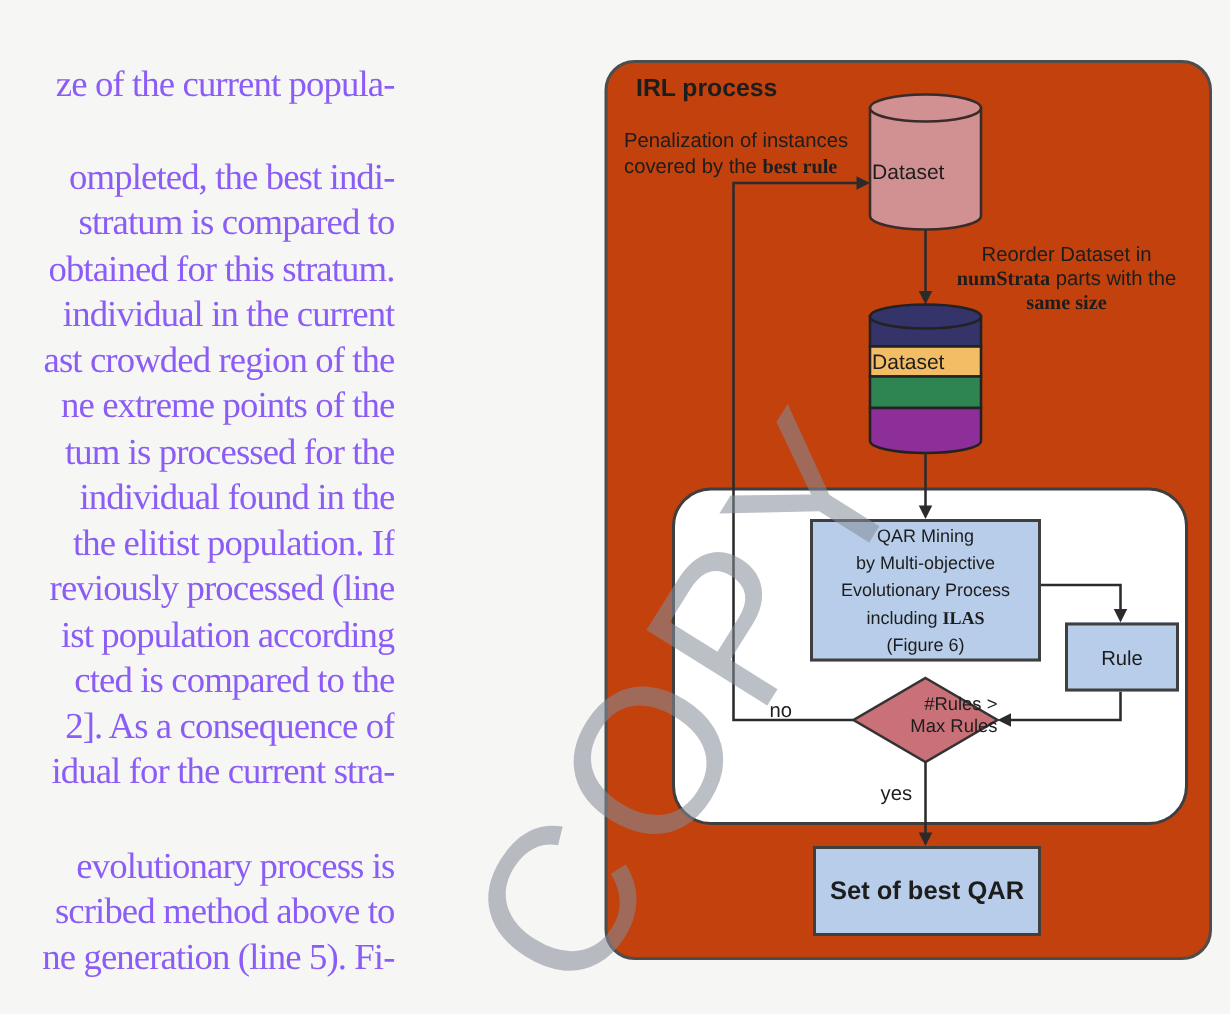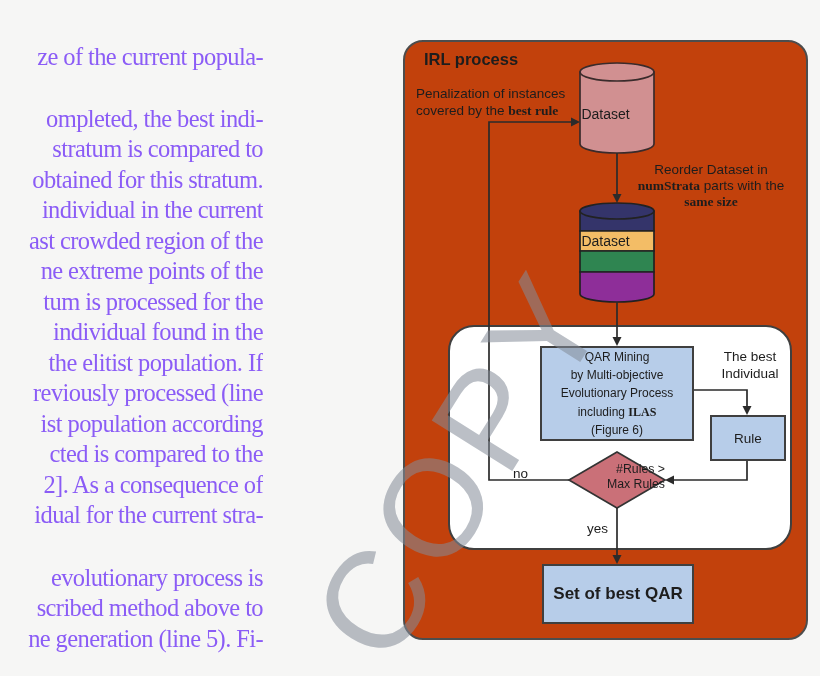--- a/index.html
+++ b/index.html
@@ -168,24 +168,20 @@
 
   <div class="lbl penalization">
     <span>Penalization of instances</span><br>
     <span>covered by the </span><span class="b">best rule</span>
   </div>
   <div class="lbl center reorder">
     <span>Reorder Dataset in</span><br>
     <span class="b">numStrata</span><span> parts with the</span><br>
     <span class="b">same size</span>
   </div>
-  <div class="lbl center best-ind">
-    <span>The best</span><br>
-    <span>Individual</span>
-  </div>
   <div class="lbl no-lbl">no</div>
   <div class="lbl yes-lbl">yes</div>
 
   <div class="node qar-box" style="background-color: rgb(183, 205, 233);">
     <div>
       <span>QAR Mining</span><br>
       <span>by Multi-objective</span><br>
       <span>Evolutionary Process</span><br>
       <span>including </span><span class="b">ILAS</span><br>
       <span>(Figure 6)</span>

